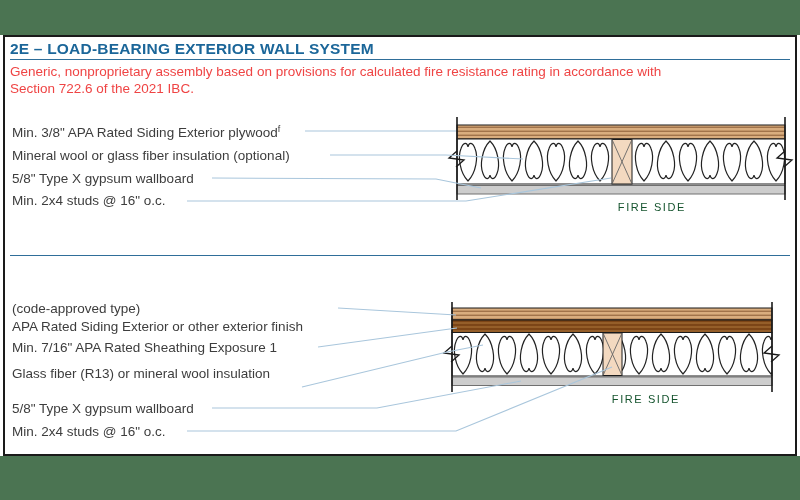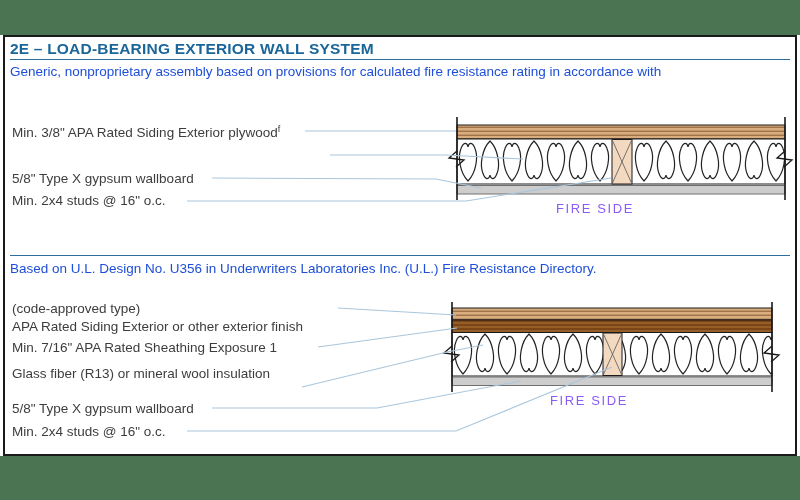--- a/index.html
+++ b/index.html
@@ -12,55 +12,54 @@
   .bar.bottom{top:456px;height:44px;}
   .content{
     position:absolute;left:3px;top:35px;width:794px;height:421px;
     background:#ffffff;border:2px solid #1a1a1a;box-sizing:border-box;
   }
   .heading{
     position:absolute;left:10px;font-weight:bold;font-size:15.5px;
     color:#1b6699;letter-spacing:.2px;white-space:nowrap;
   }
   .rule{position:absolute;left:10px;width:780px;height:0;border-top:1.5px solid #2f6e99;}
-  .para{position:absolute;left:10px;font-size:13.5px;line-height:17px;color:#1d4ed8;white-space:nowrap;}
+  .para{position:absolute;left:10px;font-size:13.5px;line-height:17px;color:#ef4444;white-space:nowrap;}
   .callout{position:absolute;left:12px;font-size:13.5px;line-height:17px;color:#3d3d3d;white-space:nowrap;}
   .callout2{line-height:18px;}
   .callout sup{font-size:9px;vertical-align:super;line-height:0;}
   .fireside{
-    position:absolute;width:130px;text-align:left;font-size:13px;
-    letter-spacing:1.6px;color:#8b5cf6;white-space:nowrap;
+    position:absolute;width:130px;text-align:right;font-size:11px;
+    letter-spacing:1.6px;color:#14532d;white-space:nowrap;
   }
   svg.overlay{position:absolute;left:0;top:0;pointer-events:none;}
 </style>
 </head>
 <body>
 
 <div class="page">
 
   <div class="bar top"></div>
   <div class="bar bottom"></div>
   <div class="content"></div>
 
   <div class="heading" style="top:40px;">2E – LOAD-BEARING EXTERIOR WALL SYSTEM</div>
   <div class="rule" style="top:59px;"></div>
   <div class="para" style="top:63px;">
     <div>Generic, nonproprietary assembly based on provisions for calculated fire resistance rating in accordance with</div>
+    <div>Section 722.6 of the 2021 IBC.</div>
   </div>
 
   <div class="callout" style="top:124px;"><span>Min. 3/8" APA Rated Siding Exterior plywood</span><sup>f</sup></div>
+  <div class="callout" style="top:147px;"><span>Mineral wool or glass fiber insulation (optional)</span></div>
   <div class="callout" style="top:170px;"><span>5/8" Type X gypsum wallboard</span></div>
   <div class="callout" style="top:192px;"><span>Min. 2x4 studs @ 16" o.c.</span></div>
 
   <div class="fireside" style="left:556px;top:201px;">FIRE SIDE</div>
 
   <div class="rule" style="top:255px;"></div>
-  <div class="para" style="top:260px;">
-    <div>Based on U.L. Design No. U356 in Underwriters Laboratories Inc. (U.L.) Fire Resistance Directory.</div>
-  </div>
 
   <div class="callout callout2" style="top:300px;">
     <div>(code-approved type)</div>
     <div>APA Rated Siding Exterior or other exterior finish</div>
   </div>
   <div class="callout callout2" style="top:339px;">
     <div>Min. 7/16" APA Rated Sheathing Exposure 1</div>
   </div>
   <div class="callout" style="top:365px;"><span>Glass fiber (R13) or mineral wool insulation</span></div>
   <div class="callout" style="top:400px;"><span>5/8" Type X gypsum wallboard</span></div>

